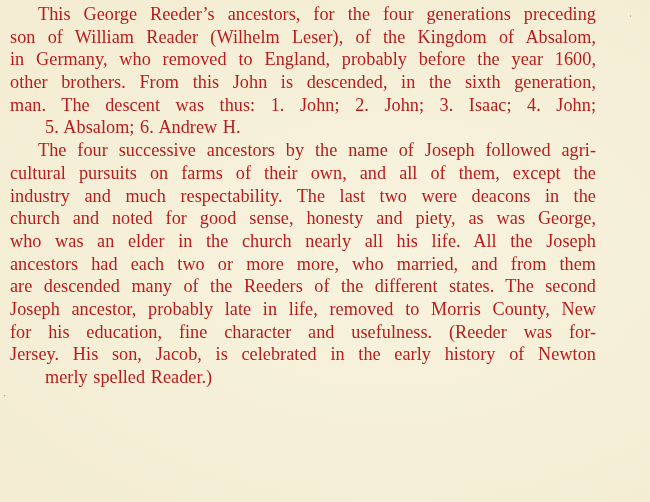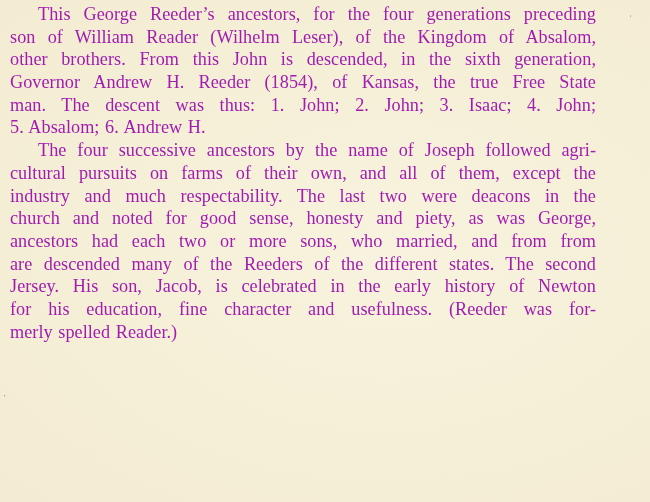--- a/index.html
+++ b/index.html
@@ -12,59 +12,61 @@
       position: relative;
     }
     .page {
       position: absolute;
       left: 10px;
       top: 3px;
       width: 586px;
       font-family: "Liberation Serif", "DejaVu Serif", serif;
       font-size: 18.2px;
       line-height: 22.7px;
-      color: #a21caf;
+      color: #b91c1c;
       letter-spacing: 0.05px;
       word-spacing: 1px;
     }
     .line {
       display: block;
       white-space: nowrap;
       text-align: justify;
       text-align-last: justify;
       height: 22.7px;
     }
-    .line.last { text-align-last: left; }
+    .line.last { text-align-last: left; margin-left: 35px; }
     .indent { padding-left: 28px; }
     .mark {
       position: absolute;
       color: #8a8370;
       font-family: "Liberation Serif", serif;
       font-size: 10px;
     }
   </style>
 </head>
 <body>
 
 <div class="page">
   <div>
     <span class="line indent">This George Reeder’s ancestors, for the four generations preceding</span>
     <span class="line">son of William Reader (Wilhelm Leser), of the Kingdom of Absalom,</span>
+    <span class="line">in Germany, who removed to England, probably before the year 1600,</span>
     <span class="line">other brothers.  From this John is descended, in the sixth generation,</span>
-    <span class="line">Governor Andrew H. Reeder (1854), of Kansas, the true Free State</span>
     <span class="line">man.  The descent was thus:  1. John;  2. John;  3. Isaac;  4. John;</span>
     <span class="line last">5. Absalom;  6. Andrew H.</span>
   </div>
   <div>
     <span class="line indent">The four successive ancestors by the name of Joseph followed agri-</span>
     <span class="line">cultural pursuits on farms of their own, and all of them, except the</span>
     <span class="line">industry and much respectability.  The last two were deacons in the</span>
     <span class="line">church and noted for good sense, honesty and piety, as was George,</span>
-    <span class="line">ancestors had each two or more sons, who married, and from from</span>
+    <span class="line">who was an elder in the church nearly all his life.  All the Joseph</span>
+    <span class="line">ancestors had each two or more more, who married, and from them</span>
     <span class="line">are descended many of the Reeders of the different states.  The second</span>
+    <span class="line">Joseph ancestor, probably late in life, removed to Morris County, New</span>
+    <span class="line">for his education, fine character and usefulness.  (Reeder was for-</span>
     <span class="line">Jersey.  His son, Jacob, is celebrated in the early history of Newton</span>
-    <span class="line">for his education, fine character and usefulness.  (Reeder was for-</span>
     <span class="line last">merly spelled Reader.)</span>
   </div>
 </div>
 
 <span class="mark" style="left:629px; top:14px;">ˈ</span>
 <span class="mark" style="left:3px; top:390px;">·</span>
 
 </body></html>

